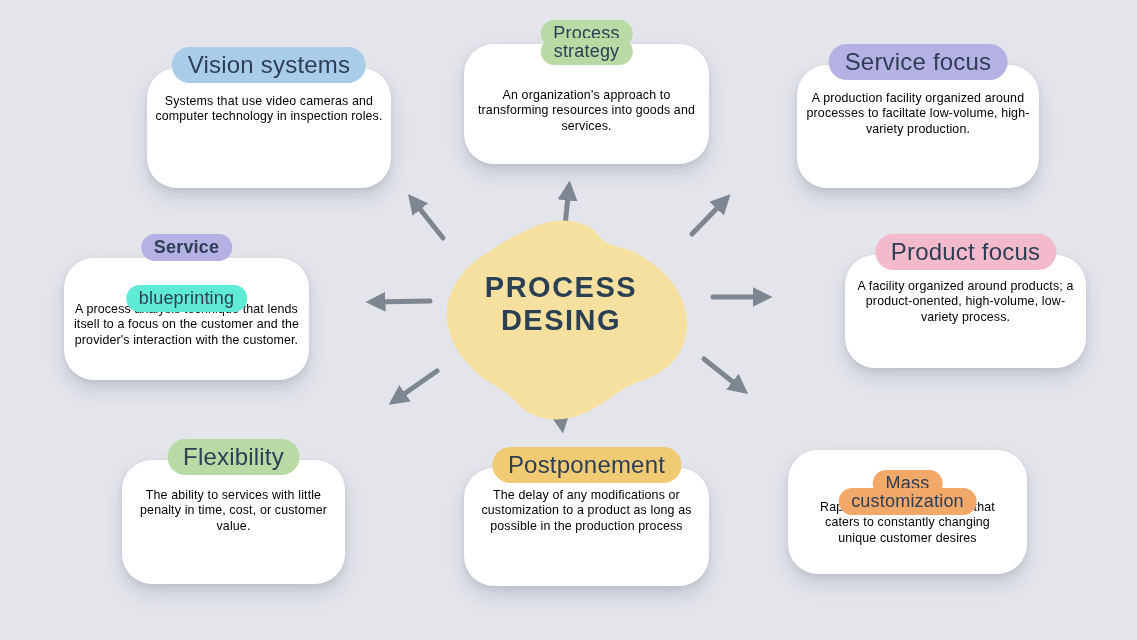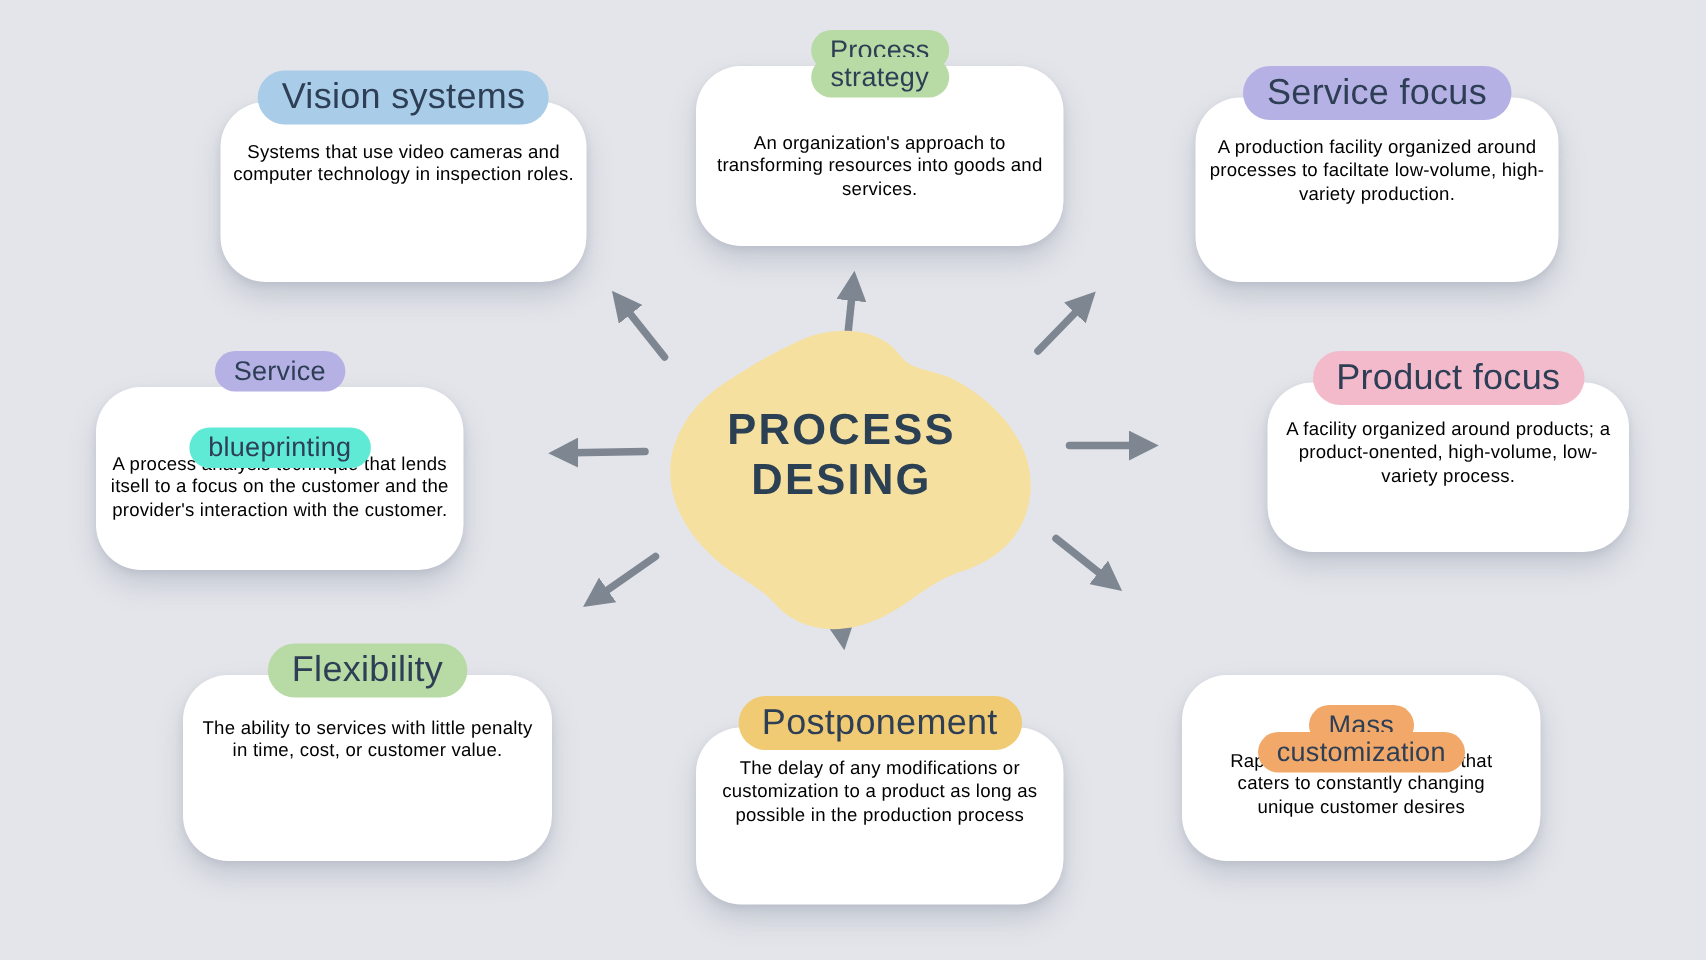--- a/index.html
+++ b/index.html
@@ -100,37 +100,37 @@
     <p class="desc">An organization's approach to transforming resources into goods and services.</p>
   </div>
 
   <div class="card" style="left:797px;top:65px;width:242px;height:123px;padding-top:26px;">
     <div class="pill pill-single" style="background: rgb(182, 177, 228);">Service focus</div>
     <p class="desc">A production facility organized around processes to faciltate low-volume, high-variety production.</p>
   </div>
 
   <div class="card" style="left:64px;top:258px;width:245px;height:122px;padding-top:44px;">
     <div class="pill-stack">
-      <span class="pill-line" style="background: rgb(182, 177, 228);">Service</span>
+      <span class="pill-line" style="background: rgb(182, 177, 228); font-weight: bold;">Service</span>
       <span class="pill-line" style="background: #5eead4; margin-top: 24px;">blueprinting</span>
     </div>
     <p class="desc">A process analysis technique that lends itsell to a focus on the customer and the provider's interaction with the customer.</p>
   </div>
 
   <div class="card" style="left:845px;top:255px;width:241px;height:113px;padding-top:24px;">
     <div class="pill pill-single" style="background: rgb(243, 186, 204); text-align: right;">Product focus</div>
     <p class="desc" style="padding:0 4px;">A facility organized around products; a product-onented, high-volume, low-variety process.</p>
   </div>
 
-  <div class="card" style="left:122px;top:450px;width:246px;height:124px;padding-top:28px;">
+  <div class="card" style="left:122px;top:460px;width:223px;height:124px;padding-top:28px;">
     <div class="pill pill-single" style="background: rgb(184, 218, 165);">Flexibility</div>
     <p class="desc">The ability to services with little penalty in time, cost, or customer value.</p>
   </div>
 
-  <div class="card" style="left:464px;top:485px;width:245px;height:118px;padding-top:20px;">
+  <div class="card" style="left:464px;top:468px;width:245px;height:118px;padding-top:20px;">
     <div class="pill pill-single" style="background: rgb(240, 203, 115);">Postponement</div>
     <p class="desc" style="padding:0 5px;">The delay of any modifications or customization to a product as long as possible in the production process</p>
   </div>
 
   <div class="card" style="left:788px;top:450px;width:239px;height:124px;padding-top:50px;">
     <div class="pill-stack">
       <span class="pill-line" style="background: rgb(241, 168, 105); margin-top: 44px;">Mass</span>
       <span class="pill-line" style="background: rgb(241, 168, 105);">customization</span>
     </div>
     <p class="desc" style="padding:0 23px;">Rapid, low-cost production that caters to constantly changing unique customer desires</p>

